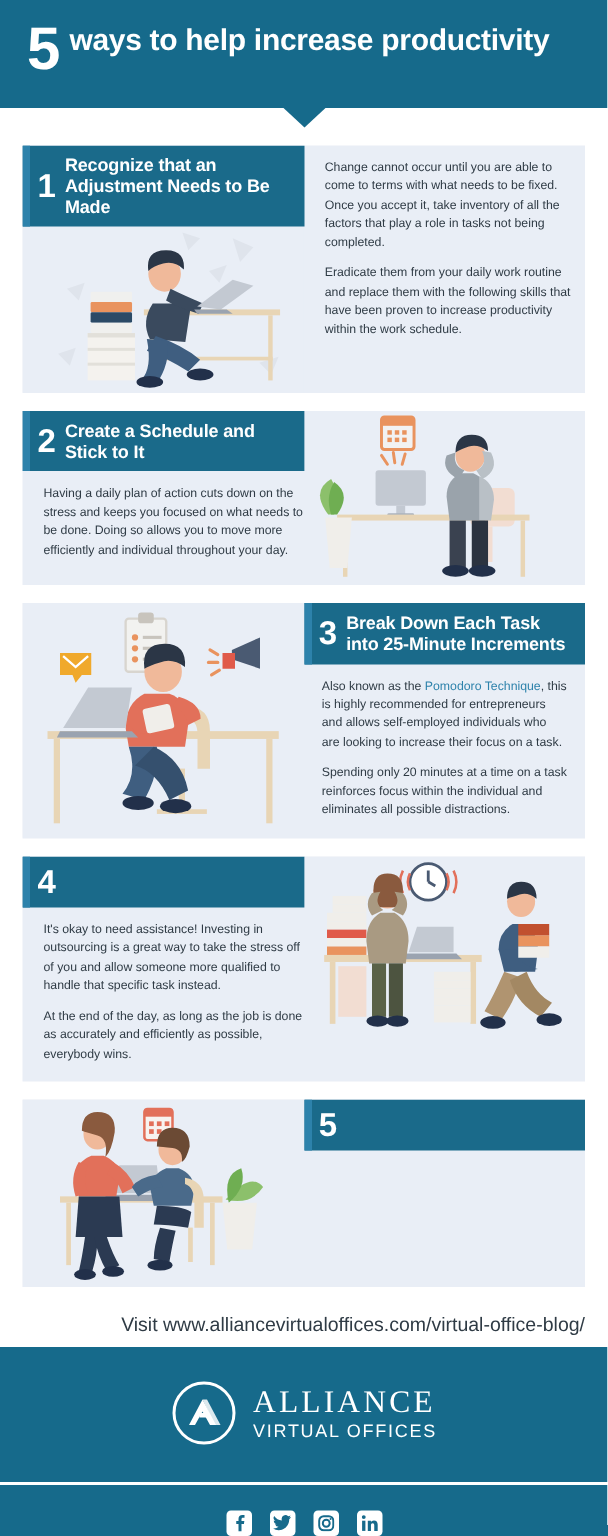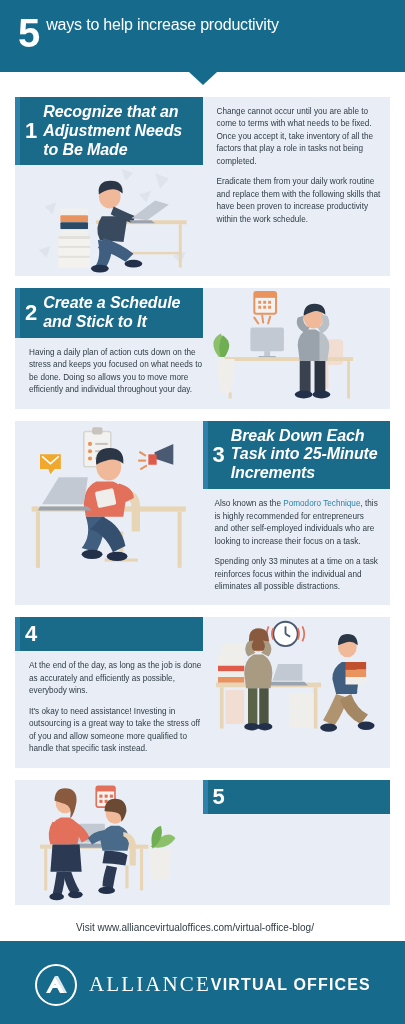--- a/index.html
+++ b/index.html
@@ -20,22 +20,22 @@
   .hero-num {
     color: #ffffff;
     font-size: 40px;
     font-weight: bold;
     line-height: 0.92;
     letter-spacing: -1px;
     margin-top: -1px;
   }
   .hero-title {
     color: #ffffff;
-    font-size: 16px;
-    font-weight: normal;
+    font-size: 20px;
+    font-weight: bold;
     line-height: 1.18;
     letter-spacing: -0.2px;
   }
   .hero-notch {
     position: absolute;
     left: 50%;
     bottom: -13px;
     transform: translateX(-50%);
     width: 0; height: 0;
     border-left: 14px solid transparent;
@@ -77,68 +77,67 @@
   .card.flip .step-head { margin-left: 0; }
   .step-num {
     color: #ffffff;
     font-size: 22px;
     font-weight: bold;
     line-height: 1;
     flex: 0 0 auto;
   }
   .step-title {
     color: #ffffff;
-    font-size: 16px;
+    font-size: 12px;
     font-weight: bold;
     line-height: 1.18;
     letter-spacing: -0.1px;
-    font-style: italic;
   }
   .step-body { padding: 9px 0 12px 14px; }
   .card.flip .step-body { padding: 9px 12px 12px 12px; }
   .para {
     color: #2f3b45;
     font-size: 8.2px;
     line-height: 1.52;
     margin-bottom: 8px;
   }
   .para:last-child { margin-bottom: 0; }
   .hl { color: #2d82ab; font-weight: normal; }
 
   
   .art { width: 100%; display: block; }
 
   
   .visit {
-    text-align: center;
-    font-size: 10px;
+    text-align: right;
+    font-size: 13px;
     color: #2f3b45;
     padding: 5px 15px 8px 0;
   }
   .brandbar {
     background: #166a8b;
     padding: 22px 0 24px 0;
     display: flex;
     align-items: center;
     justify-content: center;
     gap: 11px;
   }
   .logo-mark { flex: 0 0 auto; }
-  .logo-text { display: flex; flex-direction: row; }
+  .logo-text { display: flex; flex-direction: column; }
   .logo-l1 {
     color: #ffffff;
     font-family: "Liberation Serif", serif;
     font-size: 21px;
     letter-spacing: 2.1px;
     line-height: 1;
   }
   .logo-l2 {
     color: #ffffff;
-    font-size: 16px;
-    font-weight: bold;
+    font-size: 12px;
+    font-weight: normal;
     letter-spacing: 1.15px;
     line-height: 1;
     margin-top: 3px;
   }
   .rule { height: 2px; background: #ffffff; }
   .socialbar {
     background: #166a8b;
     padding: 17px 0 19px 0;
     display: flex;
     justify-content: center;
@@ -286,22 +285,22 @@
   </div>
 
   <div class="card flip">
     <div class="card-inner">
       <div class="col-text">
         <div class="step-head">
           <span class="step-num">3</span>
           <span class="step-title">Break Down Each Task into 25-Minute Increments</span>
         </div>
         <div class="step-body">
-          <p class="para"><span>Also known as the </span><span class="hl">Pomodoro Technique</span><span>, this is highly recommended for entrepreneurs and other self-employed individuals who are looking to increase their focus on a task.</span></p>
-          <p class="para">Spending only 33 minutes at a time on a task reinforces focus within the individual and eliminates all possible distractions.</p>
+          <p class="para"><span>Also known as the </span><span class="hl">Pomodoro Technique</span><span>, this is highly recommended for entrepreneurs and allows self-employed individuals who are looking to increase their focus on a task.</span></p>
+          <p class="para">Spending only 20 minutes at a time on a task reinforces focus within the individual and eliminates all possible distractions.</p>
         </div>
       </div>
       <div class="col-art">
         <svg class="art" viewBox="0 0 180 150">
           <rect width="180" height="150" fill="#e9eef6"></rect>
 
           <rect x="66" y="10" width="26" height="34" rx="2" fill="#f2f2f0" stroke="#d8d5cf" stroke-width="1.5"></rect>
           <rect x="74" y="6" width="10" height="7" rx="2" fill="#c8c4bd"></rect>
           <g fill="#e9935e">
               <circle cx="72" cy="22" r="2"></circle>
@@ -351,22 +350,22 @@
     </div>
   </div>
 
   <div class="card">
     <div class="card-inner">
       <div class="col-text">
         <div class="step-head">
           <span class="step-num">4</span>
         </div>
         <div class="step-body">
+          <p class="para">It's okay to need assistance! Investing in outsourcing is a great way to take the stress off of you and allow someone more qualified to handle that specific task instead.</p>
           <p class="para">At the end of the day, as long as the job is done as accurately and efficiently as possible, everybody wins.</p>
-          <p class="para">It's okay to need assistance! Investing in outsourcing is a great way to take the stress off of you and allow someone more qualified to handle that specific task instead.</p>
         </div>
       </div>
       <div class="col-art">
         <svg class="art" viewBox="0 0 200 132">
           <rect width="200" height="132" fill="#e9eef6"></rect>
 
           <circle cx="88" cy="18" r="13" fill="#fff" stroke="#4a5a72" stroke-width="2"></circle>
           <line x1="88" y1="18" x2="88" y2="10" stroke="#4a5a72" stroke-width="2"></line>
           <line x1="88" y1="18" x2="93" y2="21" stroke="#4a5a72" stroke-width="2"></line>
           <g stroke="#e2705a" stroke-width="1.8" fill="none">

